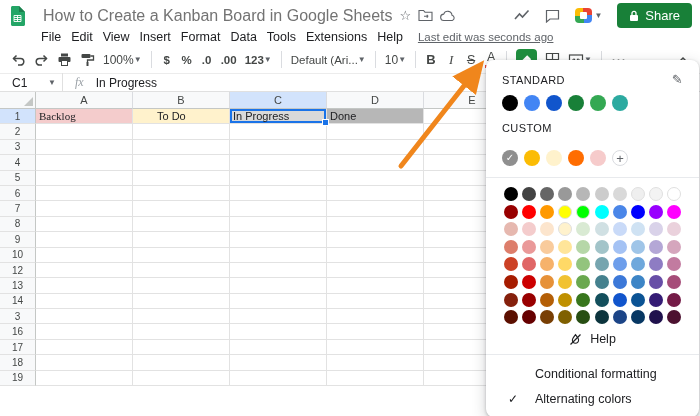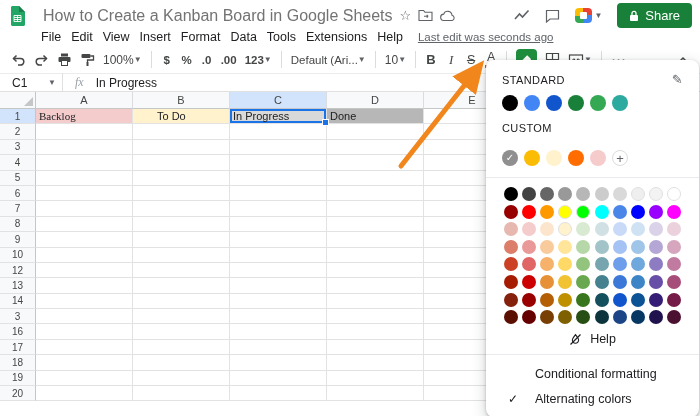--- a/index.html
+++ b/index.html
@@ -433,29 +433,20 @@
           <div class="row-num">18</div>
           <div class="cell"></div>
           <div class="cell"></div>
           <div class="cell"></div>
           <div class="cell"></div>
           <div class="cell"></div>
           <div class="cell"></div>
         </div>
         <div class="grid-row">
           <div class="row-num">19</div>
-          <div class="cell"></div>
-          <div class="cell"></div>
-          <div class="cell"></div>
-          <div class="cell"></div>
-          <div class="cell"></div>
-          <div class="cell"></div>
-        </div>
-        <div class="grid-row">
-          <div class="row-num">20</div>
           <div class="cell"></div>
           <div class="cell"></div>
           <div class="cell"></div>
           <div class="cell"></div>
           <div class="cell"></div>
           <div class="cell"></div>
         </div>
       </div>
   </div>
 

